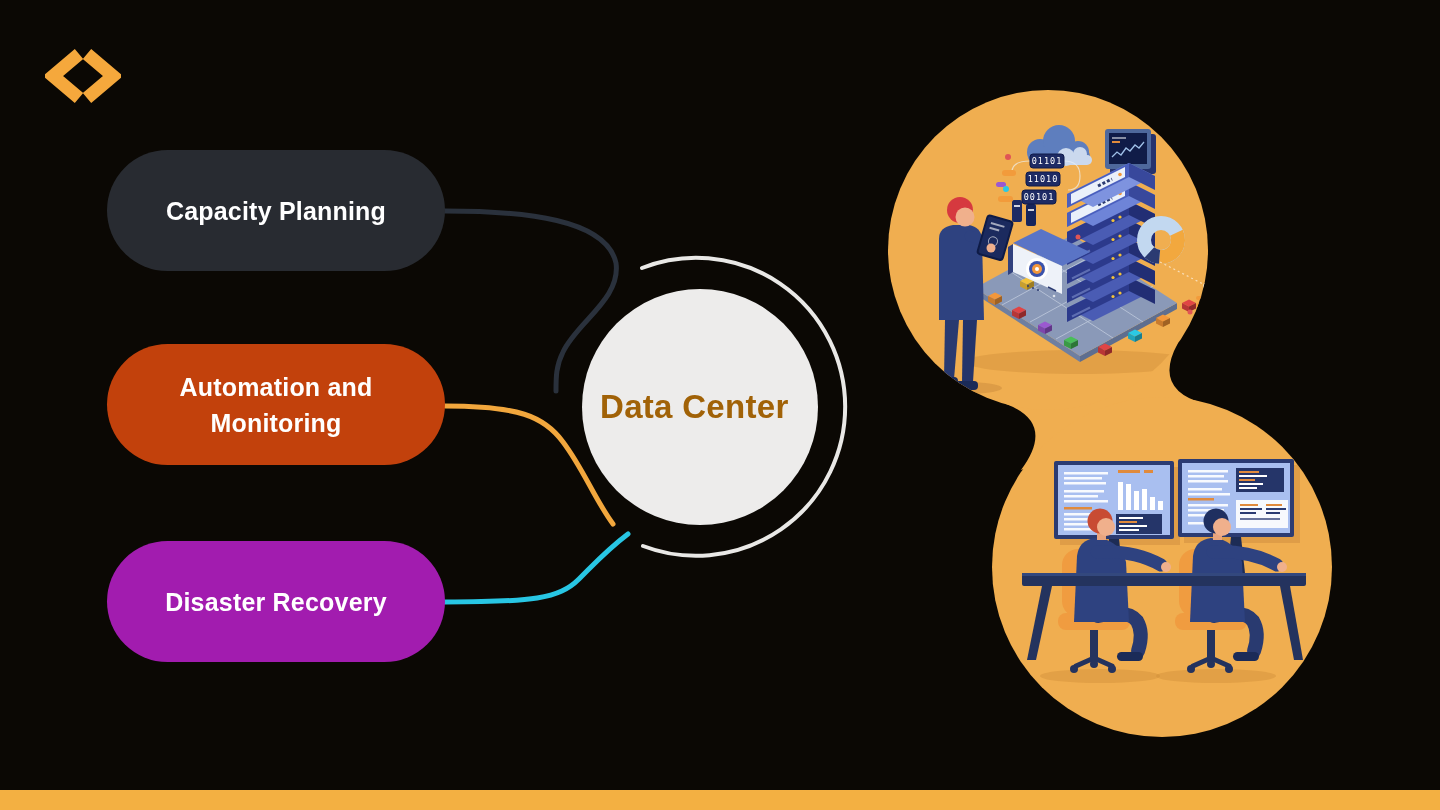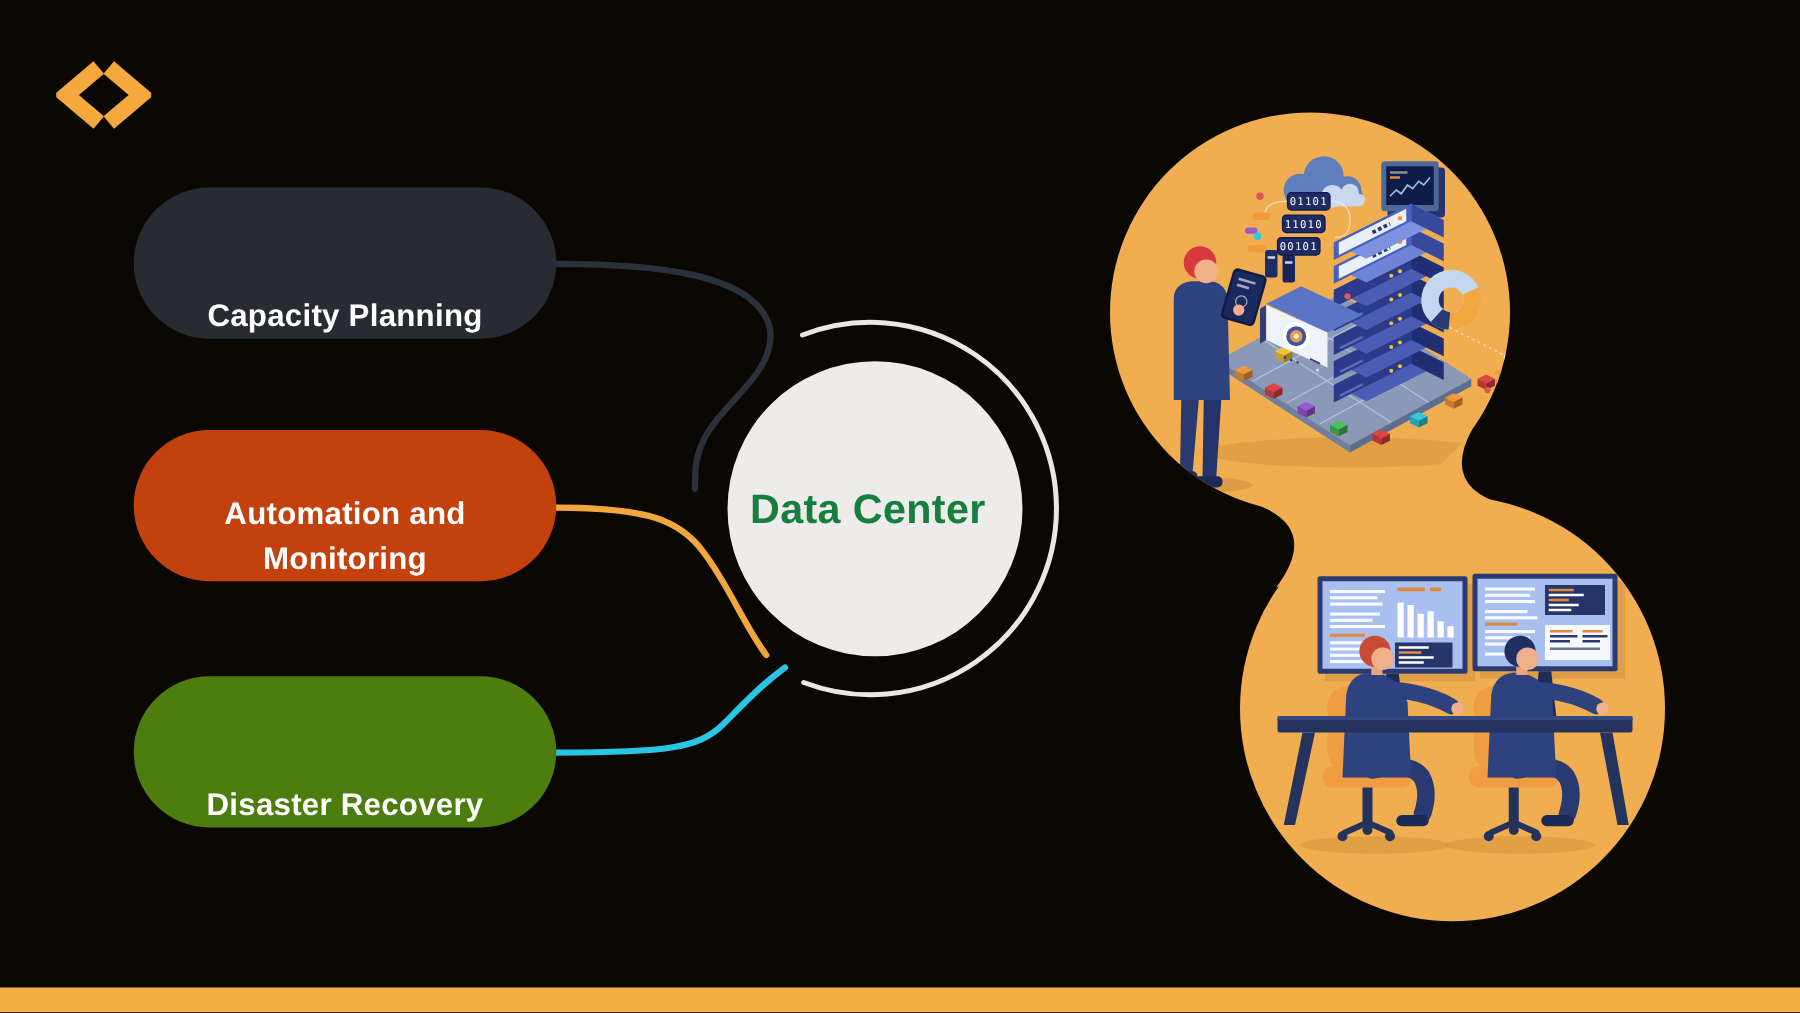--- a/index.html
+++ b/index.html
@@ -4,32 +4,32 @@
 <style>
   html,body{margin:0;padding:0;}
   body{
     width:1440px;height:810px;position:relative;overflow:hidden;
     background:#0B0804;
     font-family:"Liberation Sans", sans-serif;
   }
   #scene{position:absolute;left:0;top:0;}
   .pill{
     position:absolute;left:107px;width:338px;height:121px;border-radius:61px;
-    display:flex;align-items:flex-end;justify-content:center;text-align:center;
+    display:flex;align-items:center;justify-content:center;text-align:center;
     color:#FFFFFF;font-size:25px;font-weight:700;letter-spacing:.2px;line-height:36px;
     padding:0 46px;box-sizing:border-box;
   }
   #pill-capacity{top:150px;background:#282B31;}
   #pill-automation{top:344px;background:#c2410c;}
-  #pill-disaster{top:541px;background:#4d7c0f;}
+  #pill-disaster{top:541px;background:#a21caf;}
   .center-node{
     position:absolute;left:582px;top:289px;width:236px;height:236px;border-radius:50%;
     background:#EDECEB;display:flex;flex-direction:column;justify-content:center;
     padding-left:18px;box-sizing:border-box;
-    color:#15803d;font-size:33px;font-weight:700;line-height:46px;letter-spacing:.3px;
+    color:#a16207;font-size:33px;font-weight:700;line-height:46px;letter-spacing:.3px;
   }
   .bottom-bar{position:absolute;left:0;top:790px;width:1440px;height:20px;background:#F3B042;}
   .logo{position:absolute;left:45px;top:47px;}
 </style>
 </head>
 <body>
 
 <svg id="scene" width="1440" height="810" viewBox="0 0 1440 810">
   <defs>
     <clipPath id="clipTop">

